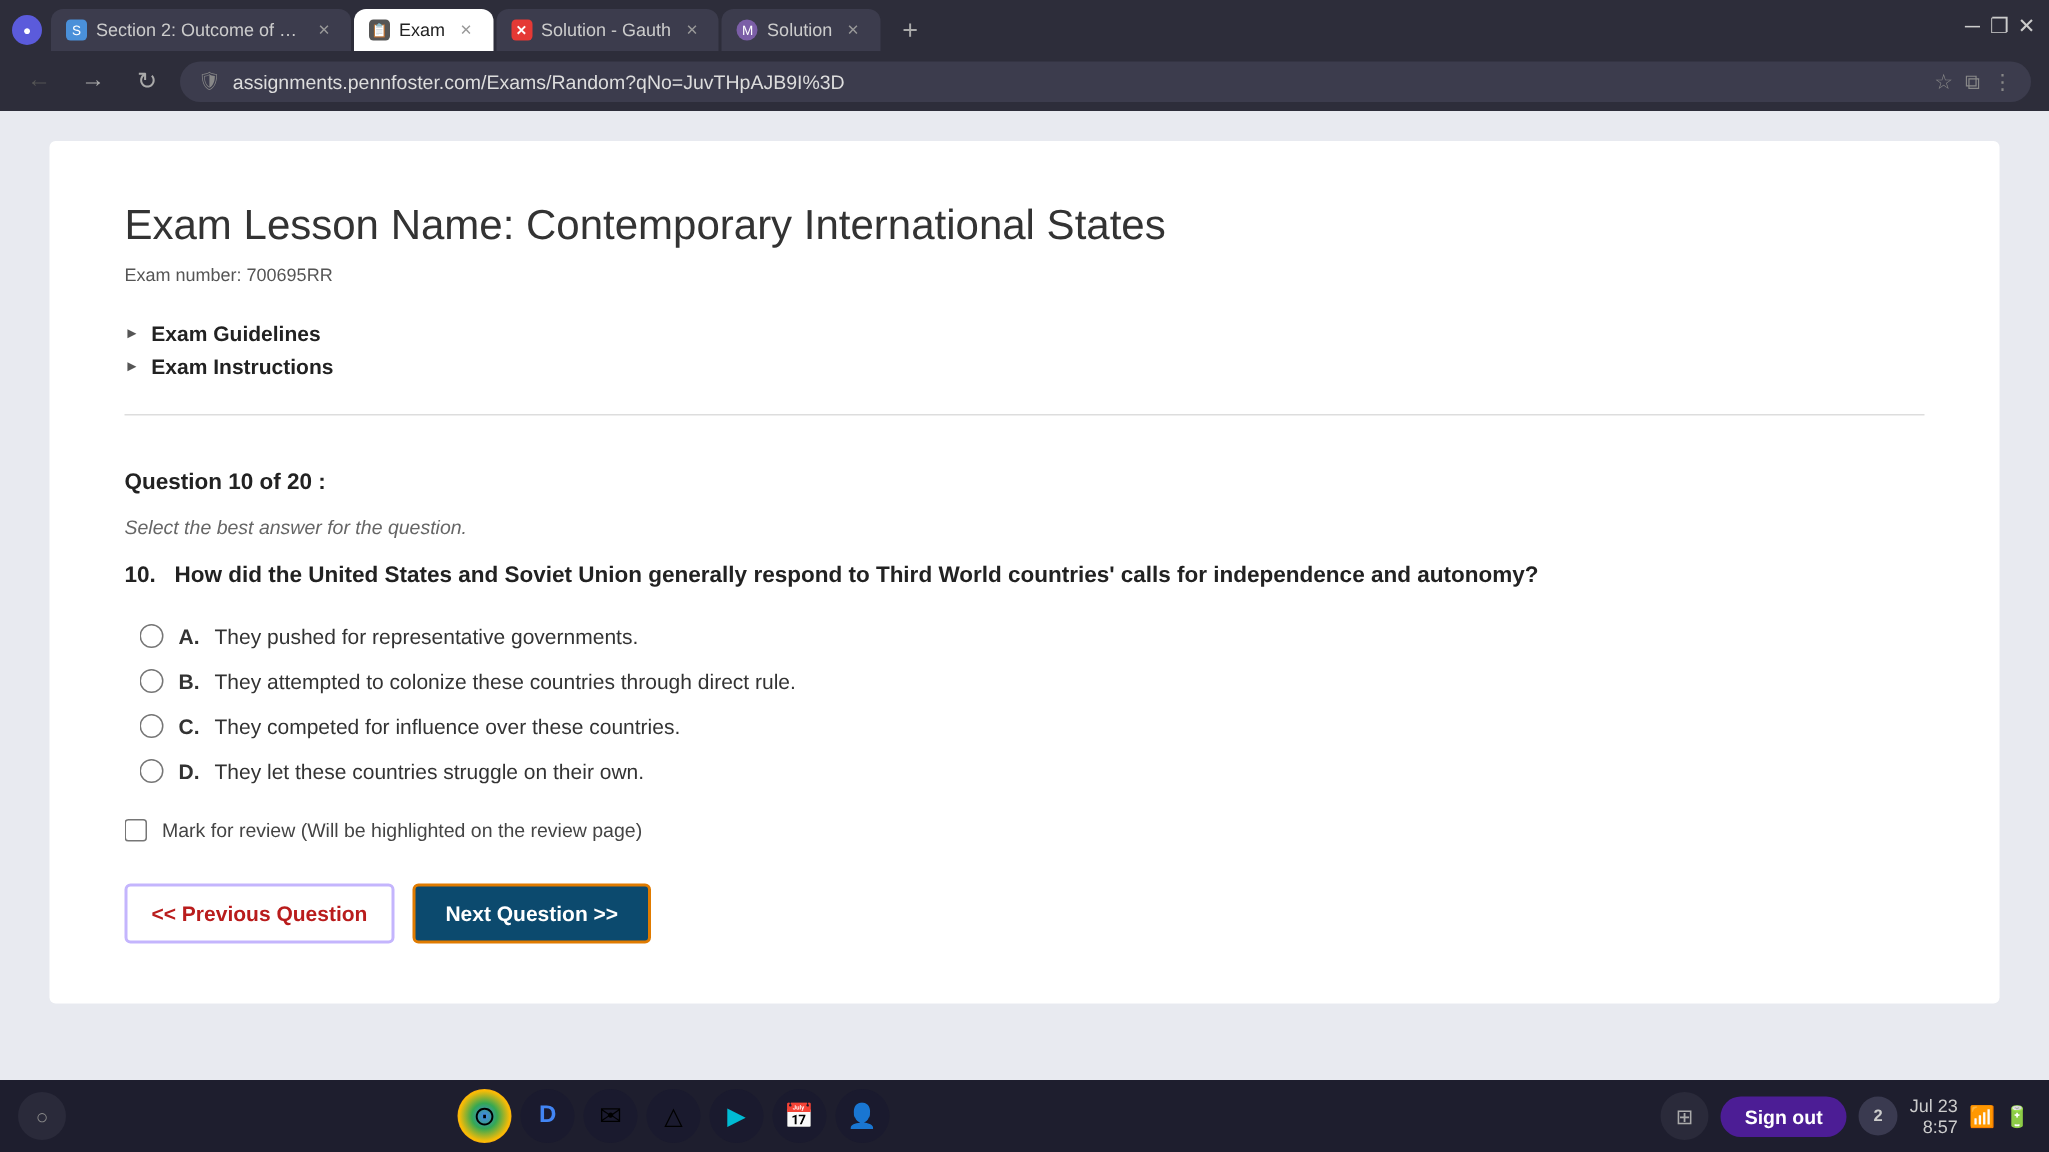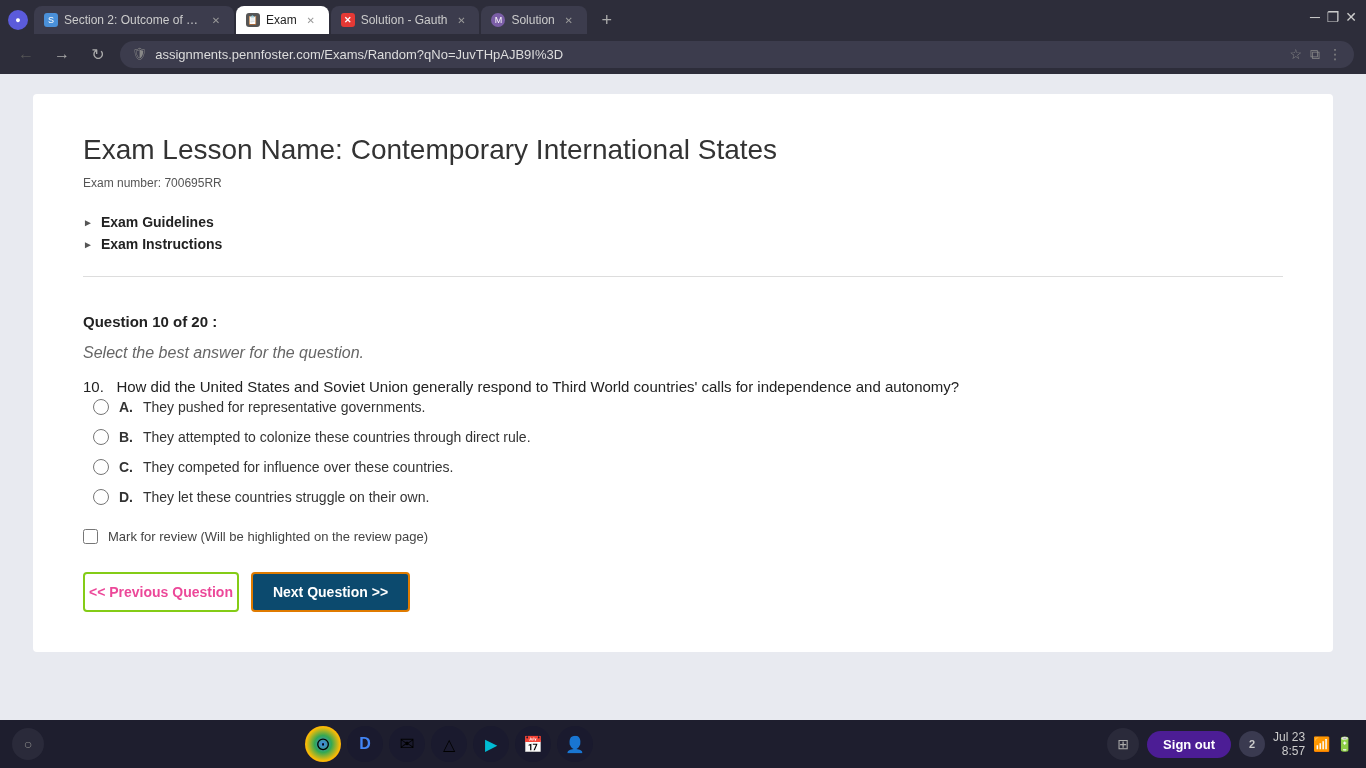--- a/index.html
+++ b/index.html
@@ -167,29 +167,29 @@
     .question-header {
       font-weight: bold;
       font-size: 15px;
       color: #222;
       margin-bottom: 6px;
       margin-top: 36px;
     }
     .question-instruction {
       font-style: italic;
       color: #666;
-      font-size: 16px;
+      font-size: 13px;
       margin-bottom: 16px;
       margin-top: 14px;
     }
     .question-text {
-      font-weight: normal;
+      font-weight: bold;
       font-size: 15px;
       color: #222;
-      margin-bottom: 4px;
+      margin-bottom: 24px;
     }
 
     .answer-options {
       display: flex;
       flex-direction: column;
       gap: 14px;
       margin-bottom: 24px;
       padding-left: 10px;
     }
     .answer-option {
@@ -218,24 +218,24 @@
       width: 15px; height: 15px;
       cursor: pointer;
       accent-color: #e07b00;
     }
 
     .nav-buttons {
       display: flex;
       gap: 12px;
     }
     .btn-prev {
-      padding: 10px 4px;
-      border: 2px solid #84cc16;
+      padding: 10px 16px;
+      border: 2px solid #c4b5fd;
       background: white;
-      color: #ec4899;
+      color: #b91c1c;
       font-size: 14px;
       font-weight: bold;
       border-radius: 4px;
       cursor: pointer;
     }
     .btn-next {
       padding: 10px 20px;
       border: 2px solid #e07b00;
       background: #0c4a6e;
       color: white;

